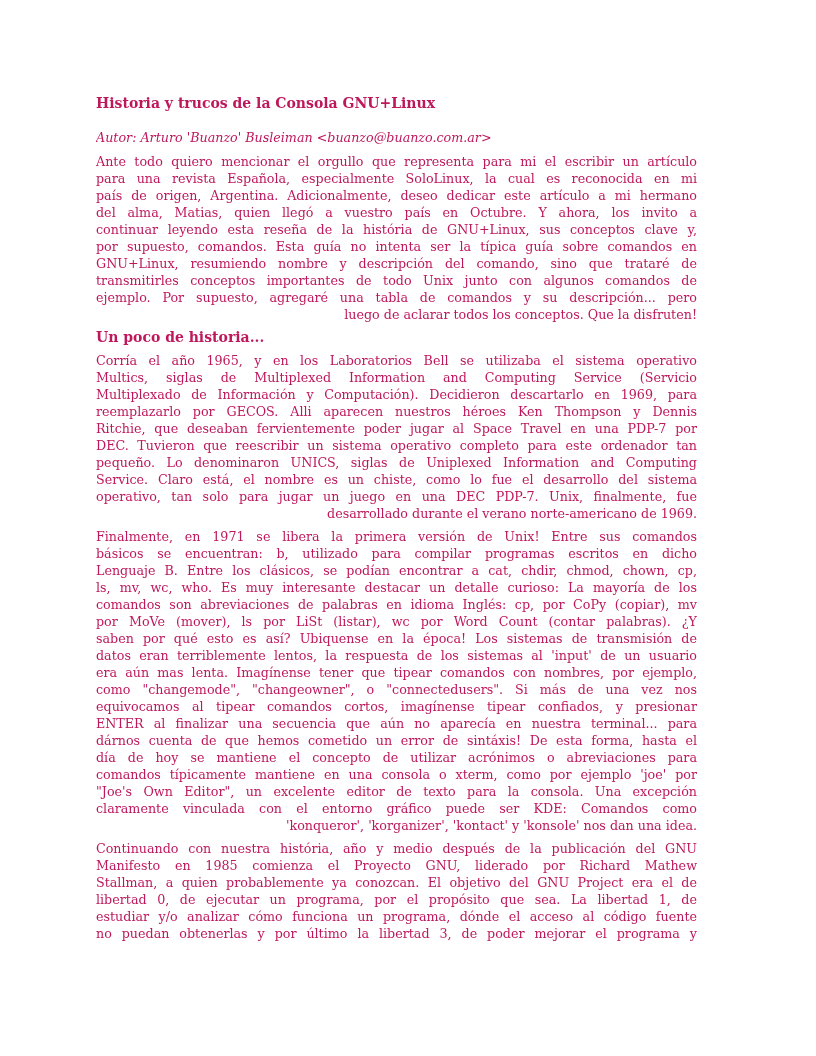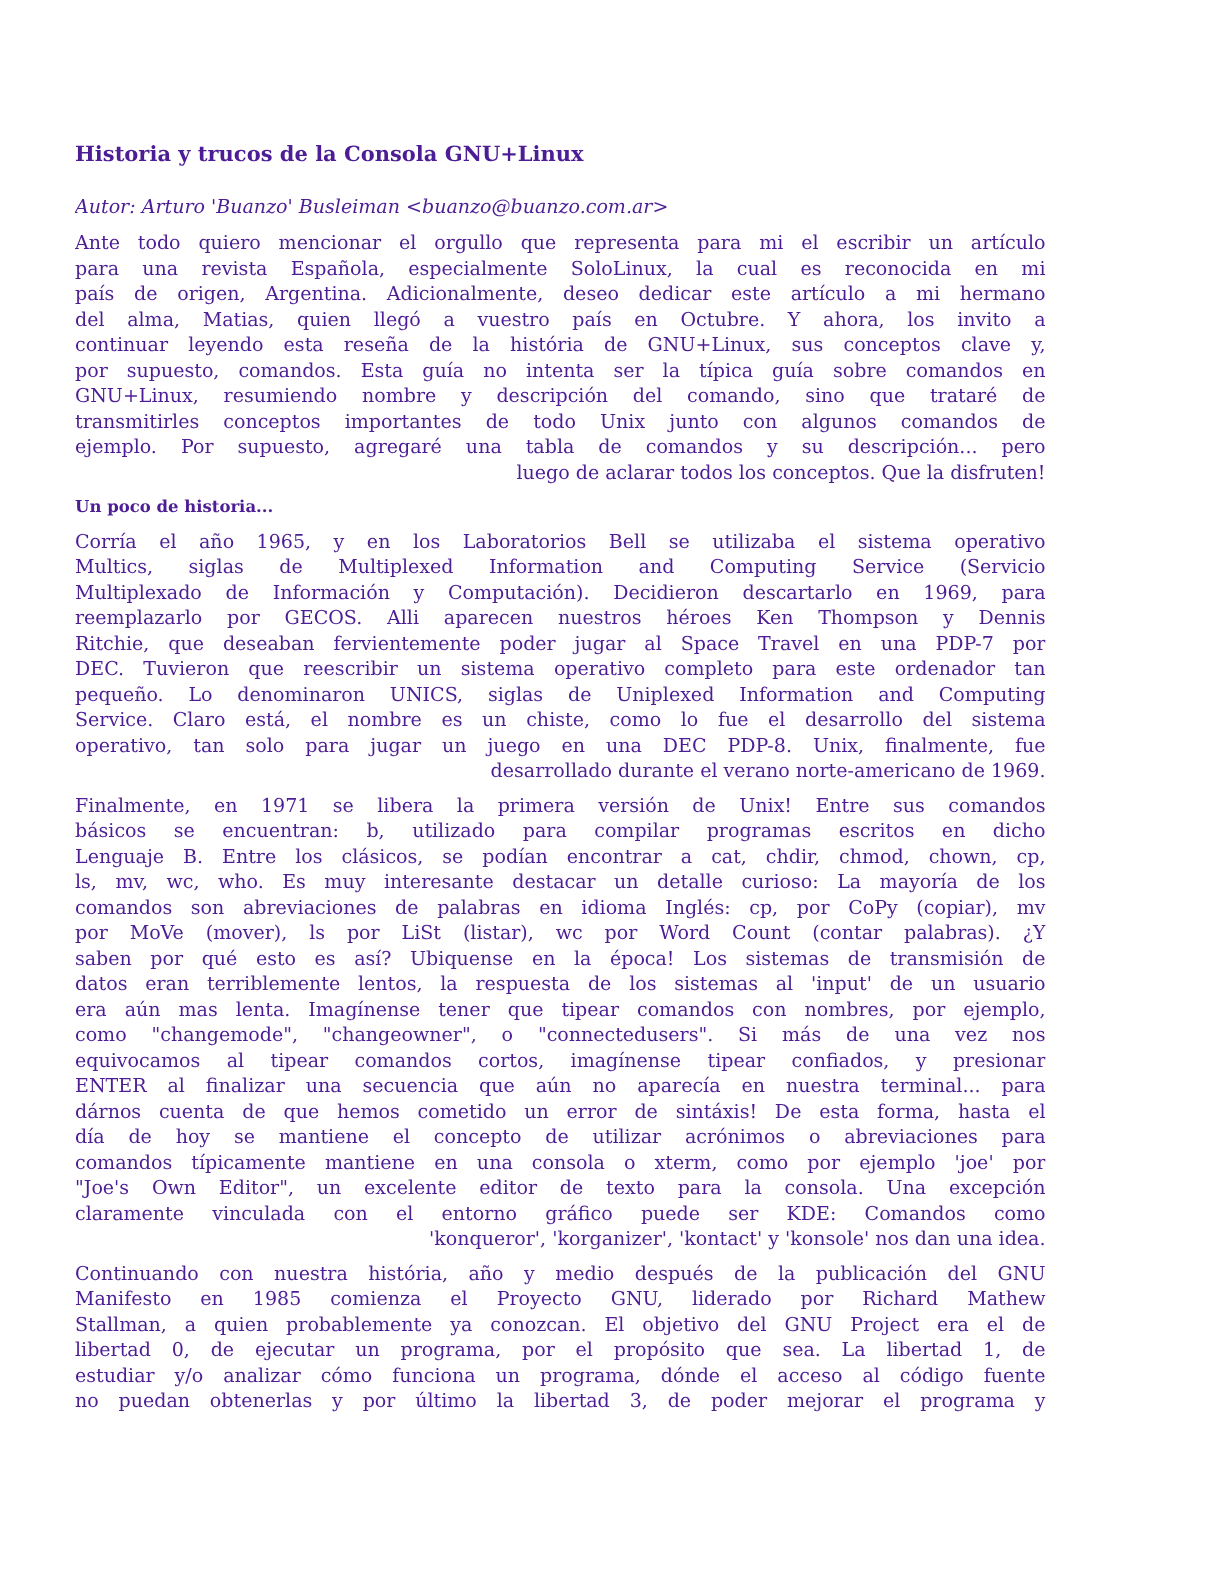--- a/index.html
+++ b/index.html
@@ -6,45 +6,45 @@
     margin: 0;
     padding: 0;
     background: #ffffff;
   }
   .page {
     position: relative;
     width: 816px;
     height: 1056px;
     background: #ffffff;
     box-sizing: border-box;
-    padding: 95px 119px 0 50px;
+    padding: 95px 119px 0 96px;
     font-family: "DejaVu Serif", "Liberation Serif", serif;
     font-size: 12.7px;
     line-height: 17px;
-    color: #4c1d95;
+    color: #be185d;
     overflow: hidden;
   }
   .h1 {
     font-weight: bold;
     font-size: 14px;
     margin: 0 0 17px 0;
     height: 17px;
     overflow: hidden;
     white-space: nowrap;
   }
   .author {
     margin: 0 0 7px 0;
     height: 17px;
     overflow: hidden;
     white-space: nowrap;
     font-style: italic;
   }
   .heading {
     font-weight: bold;
-    font-size: 11px;
+    font-size: 14px;
     margin: 2px 0 6px 0;
     height: 17px;
     overflow: hidden;
     white-space: nowrap;
   }
   .para {
     margin: 0 0 6px 0;
   }
   .line {
     height: 17px;
@@ -83,21 +83,21 @@
       <div class="heading">Un poco de historia...</div>
       <div class="para">
         <div class="line j">Corría el año 1965, y en los Laboratorios Bell se utilizaba el sistema operativo</div>
         <div class="line j">Multics, siglas de Multiplexed Information and Computing Service (Servicio</div>
         <div class="line j">Multiplexado de Información y Computación). Decidieron descartarlo en 1969, para</div>
         <div class="line j">reemplazarlo por GECOS. Alli aparecen nuestros héroes Ken Thompson y Dennis</div>
         <div class="line j">Ritchie, que deseaban fervientemente poder jugar al Space Travel en una PDP-7 por</div>
         <div class="line j">DEC. Tuvieron que reescribir un sistema operativo completo para este ordenador tan</div>
         <div class="line j">pequeño. Lo denominaron UNICS, siglas de Uniplexed Information and Computing</div>
         <div class="line j">Service. Claro está, el nombre es un chiste, como lo fue el desarrollo del sistema</div>
-        <div class="line j">operativo, tan solo para jugar un juego en una DEC PDP-8. Unix, finalmente, fue</div>
+        <div class="line j">operativo, tan solo para jugar un juego en una DEC PDP-7. Unix, finalmente, fue</div>
         <div class="line">desarrollado durante el verano norte-americano de 1969.</div>
       </div>
       <div class="para">
         <div class="line j">Finalmente, en 1971 se libera la primera versión de Unix! Entre sus comandos</div>
         <div class="line j">básicos se encuentran: b, utilizado para compilar programas escritos en dicho</div>
         <div class="line j">Lenguaje B. Entre los clásicos, se podían encontrar a cat, chdir, chmod, chown, cp,</div>
         <div class="line j">ls, mv, wc, who. Es muy interesante destacar un detalle curioso: La mayoría de los</div>
         <div class="line j">comandos son abreviaciones de palabras en idioma Inglés: cp, por CoPy (copiar), mv</div>
         <div class="line j">por MoVe (mover), ls por LiSt (listar), wc por Word Count (contar palabras). ¿Y</div>
         <div class="line j">saben por qué esto es así? Ubiquense en la época! Los sistemas de transmisión de</div>

